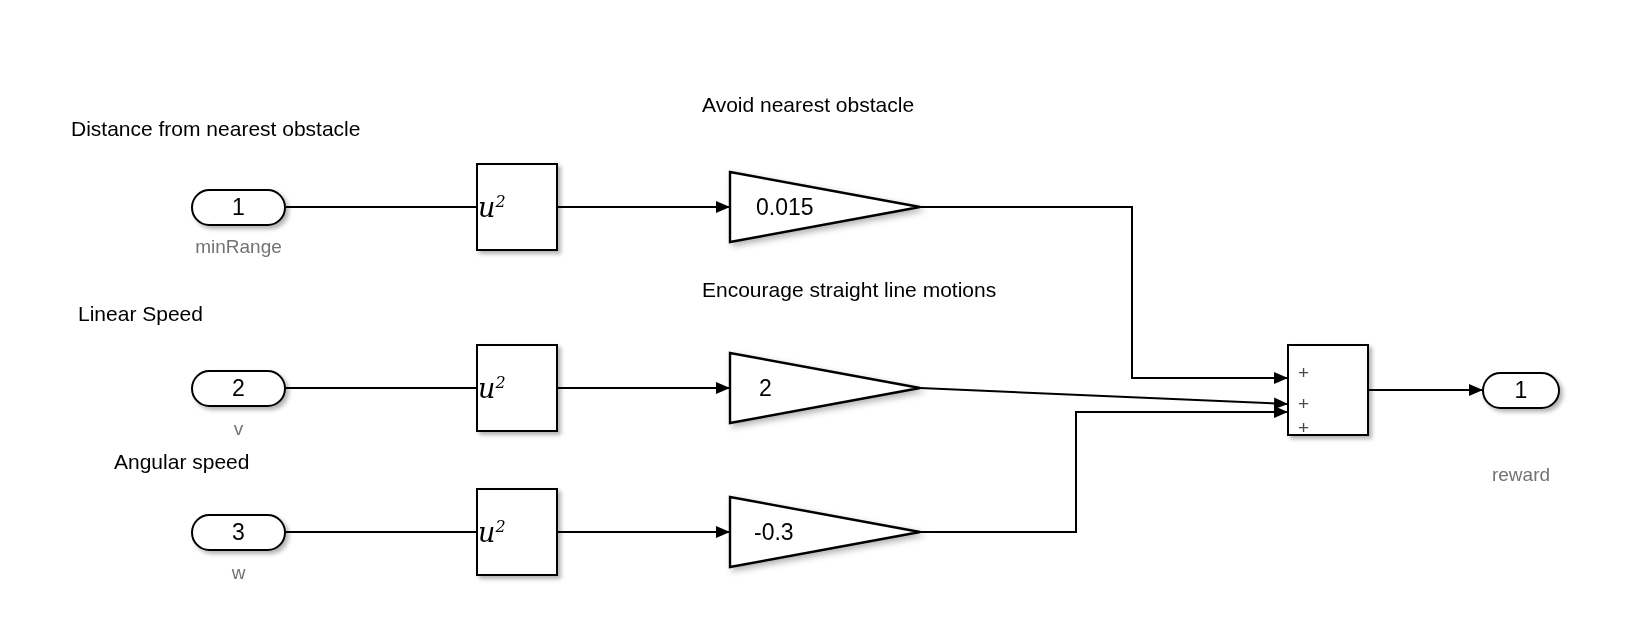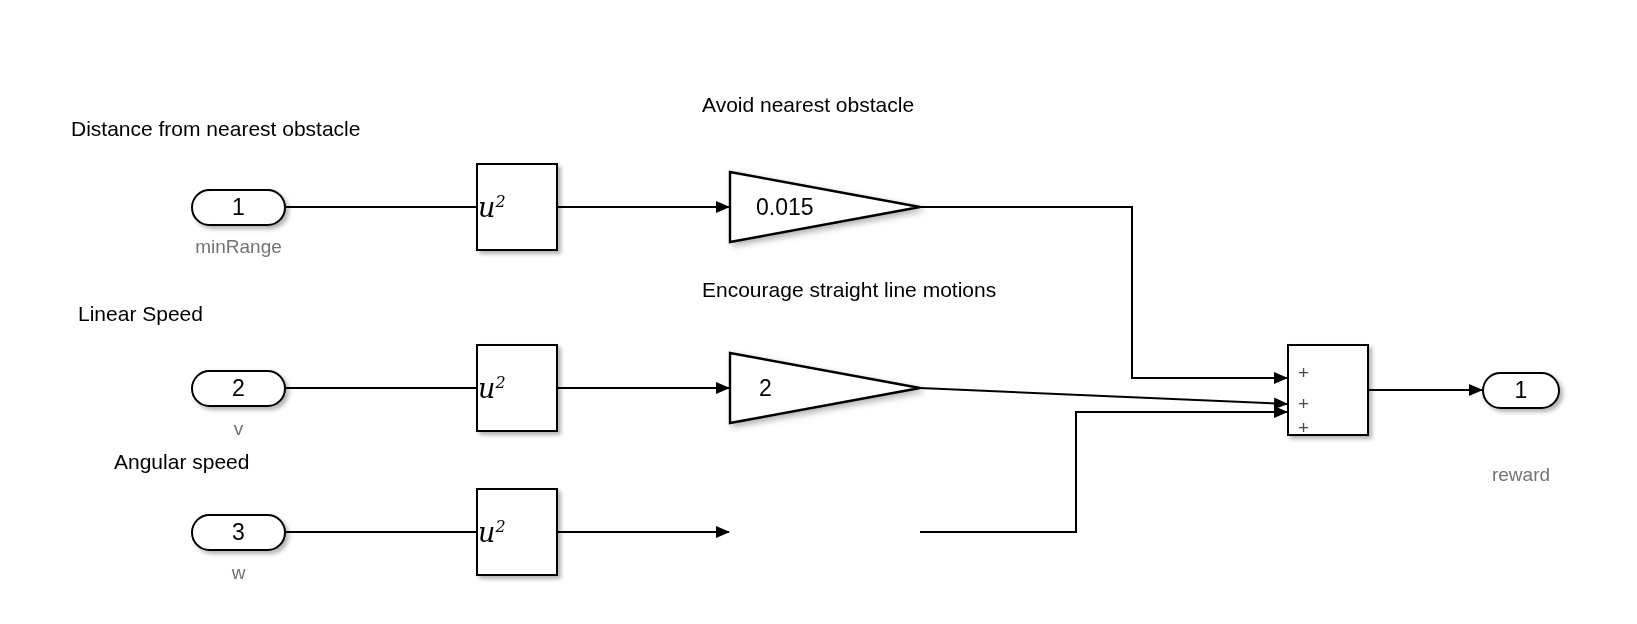--- a/index.html
+++ b/index.html
@@ -201,20 +201,26 @@
     <span class="gain-value" style="left:27px; top:33px;">0.015</span>
   </div>
 
   <div class="gain" style="left:729px; top:344px; width:192px; height:90px;">
     <svg width="200" height="98" viewBox="0 0 200 98">
       <polygon points="1,9 191,44 1,79" fill="#ffffff" stroke="#000000" stroke-width="2.4" style="filter:drop-shadow(3px 3px 3px rgba(0,0,0,0.30));"></polygon>
     </svg>
     <span class="gain-value" style="left:30px; top:33px;">2</span>
   </div>
 
+  <div class="gain" style="left:729px; top:488px; width:192px; height:90px;">
+    <svg width="200" height="98" viewBox="0 0 200 98">
+      <polygon points="1,9 191,44 1,79" fill="#ffffff" stroke="#000000" stroke-width="2.4" style="filter:drop-shadow(3px 3px 3px rgba(0,0,0,0.30));"></polygon>
+    </svg>
+    <span class="gain-value" style="left:25px; top:33px;">-0.3</span>
+  </div>
 
   <div class="sum-block" style="left:1287px; top:344px; width:82px; height:92px;">
     <span class="sum-sign" style="top:17px;">+</span>
     <span class="sum-sign" style="top:48px;">+</span>
     <span class="sum-sign" style="top:72px;">+</span>
   </div>
 
   <div class="port" style="left:1482px; top:372px; width:78px; height:37px;">
     <span>1</span>
   </div>

